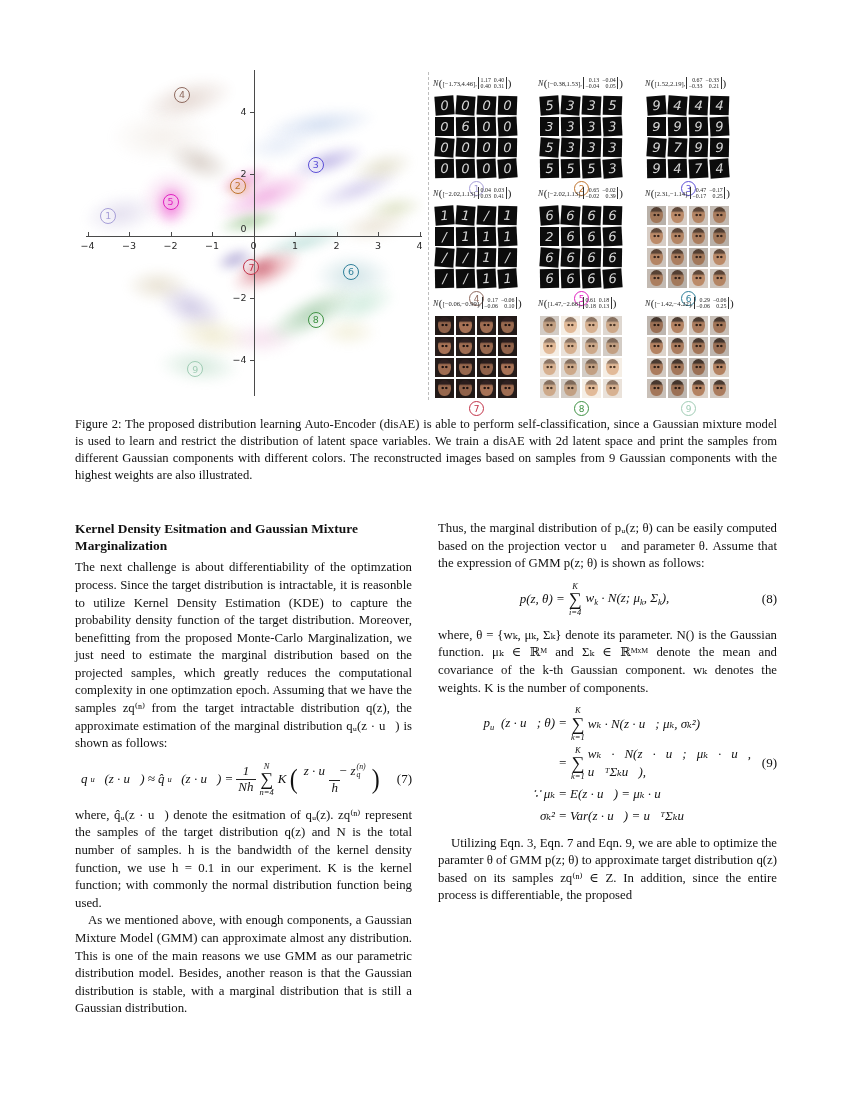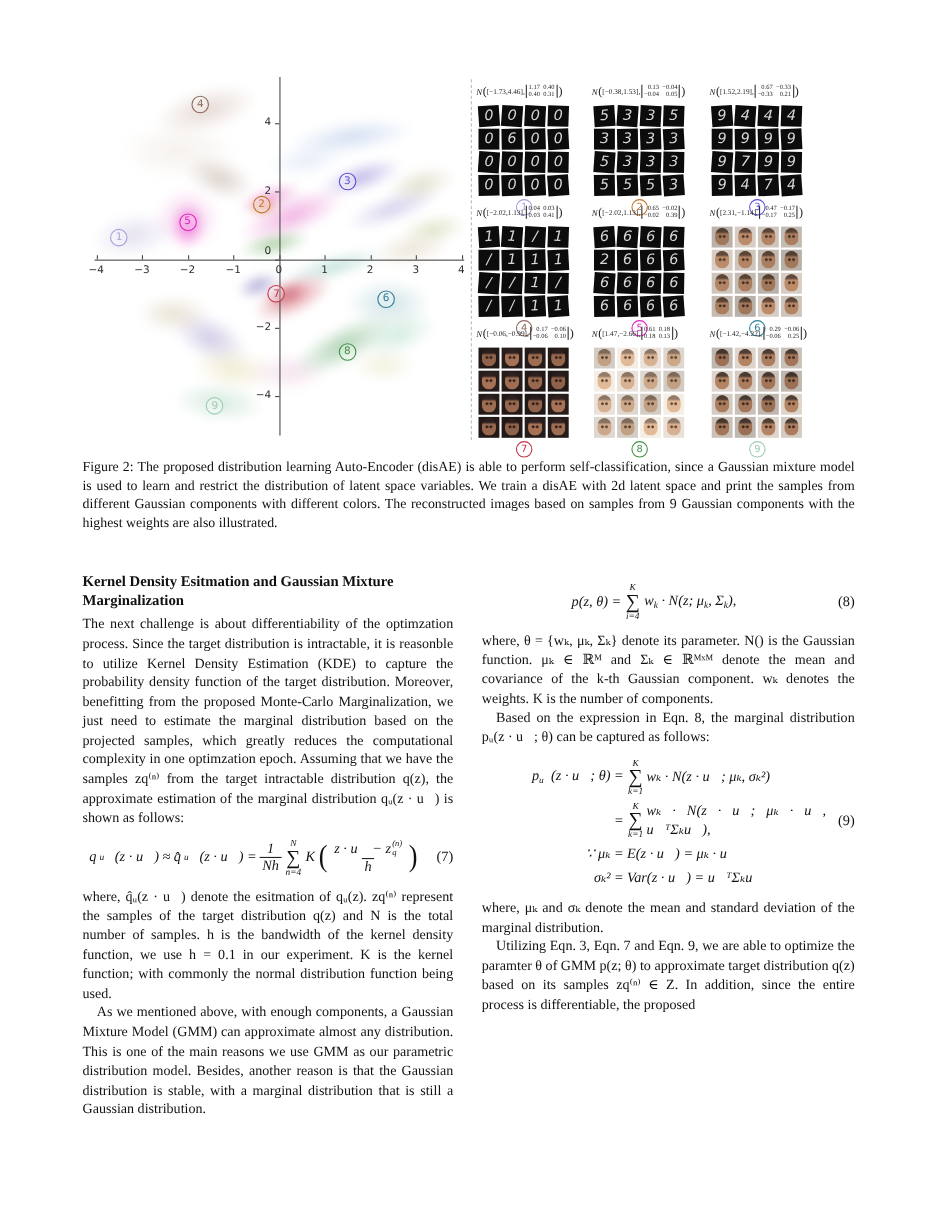--- a/index.html
+++ b/index.html
@@ -493,36 +493,36 @@
         <span class="bigp">)</span>
       </span>
       <span class="eqtag">(7)</span>
     </div>
 
     <p>where, q̂ᵤ(z · u⃗) denote the esitmation of qᵤ(z). zq⁽ⁿ⁾ represent the samples of the target distribution q(z) and N is the total number of samples. h is the bandwidth of the kernel density function, we use h = 0.1 in our experiment. K is the kernel function; with commonly the normal distribution function being used.</p>
     <p class="ind">As we mentioned above, with enough components, a Gaussian Mixture Model (GMM) can approximate almost any distribution. This is one of the main reasons we use GMM as our parametric distribution model. Besides, another reason is that the Gaussian distribution is stable, with a marginal distribution that is still a Gaussian distribution.</p>
   </div>
 
   <div class="col col-right">
+    <p>Thus, the marginal distribution of pᵤ(z; θ) can be easily computed based on the projection vector u⃗ and parameter θ. Assume that the expression of GMM p(z; θ) is shown as follows:</p>
 
     <div class="eq">
       <span class="eqbody">
         <span>p(z, θ) =</span>
         <span class="sum">
             <span class="slim">K</span>
             <span class="sig">∑</span>
             <span class="slim">i=4</span>
           </span>
         <span><span>w</span><sub class="vsub">k</sub><span> · N(z; μ</span><sub class="vsub">k</sub><span>, Σ</span><sub class="vsub">k</sub><span>),</span></span>
       </span>
       <span class="eqtag">(8)</span>
     </div>
 
     <p>where, θ = {wₖ, μₖ, Σₖ} denote its parameter. N() is the Gaussian function. μₖ ∈ ℝᴹ and Σₖ ∈ ℝᴹˣᴹ denote the mean and covariance of the k-th Gaussian component. wₖ denotes the weights. K is the number of components.</p>
-    <p class="ind">Based on the expression in Eqn. 8, the marginal distribution pᵤ(z · u⃗; θ) can be captured as follows:</p>
 
     <div class="eq9">
       <span class="lhs"><span>p</span><span class="vsub">u⃗</span><span>(z · u⃗; θ) =</span></span>
       <span class="rhs">
         <span class="sum">
             <span class="slim">K</span>
             <span class="sig">∑</span>
             <span class="slim">k=1</span>
           </span>
         <span>wₖ · N(z · u⃗; μₖ, σₖ²)</span>
@@ -546,16 +546,15 @@
         </span>
       <span class="tagc"></span>
 
       <span class="lhs">σₖ² =</span>
       <span class="rhs">
           <span>Var(z · u⃗) = u⃗ᵀΣₖu⃗</span>
         </span>
       <span class="tagc"></span>
     </div>
 
-    <p>where, μₖ and σₖ denote the mean and standard deviation of the marginal distribution.</p>
     <p class="ind">Utilizing Eqn. 3, Eqn. 7 and Eqn. 9, we are able to optimize the paramter θ of GMM p(z; θ) to approximate target distribution q(z) based on its samples zq⁽ⁿ⁾ ∈ Z. In addition, since the entire process is differentiable, the proposed</p>
   </div>
 </div>
 
 </body></html>

